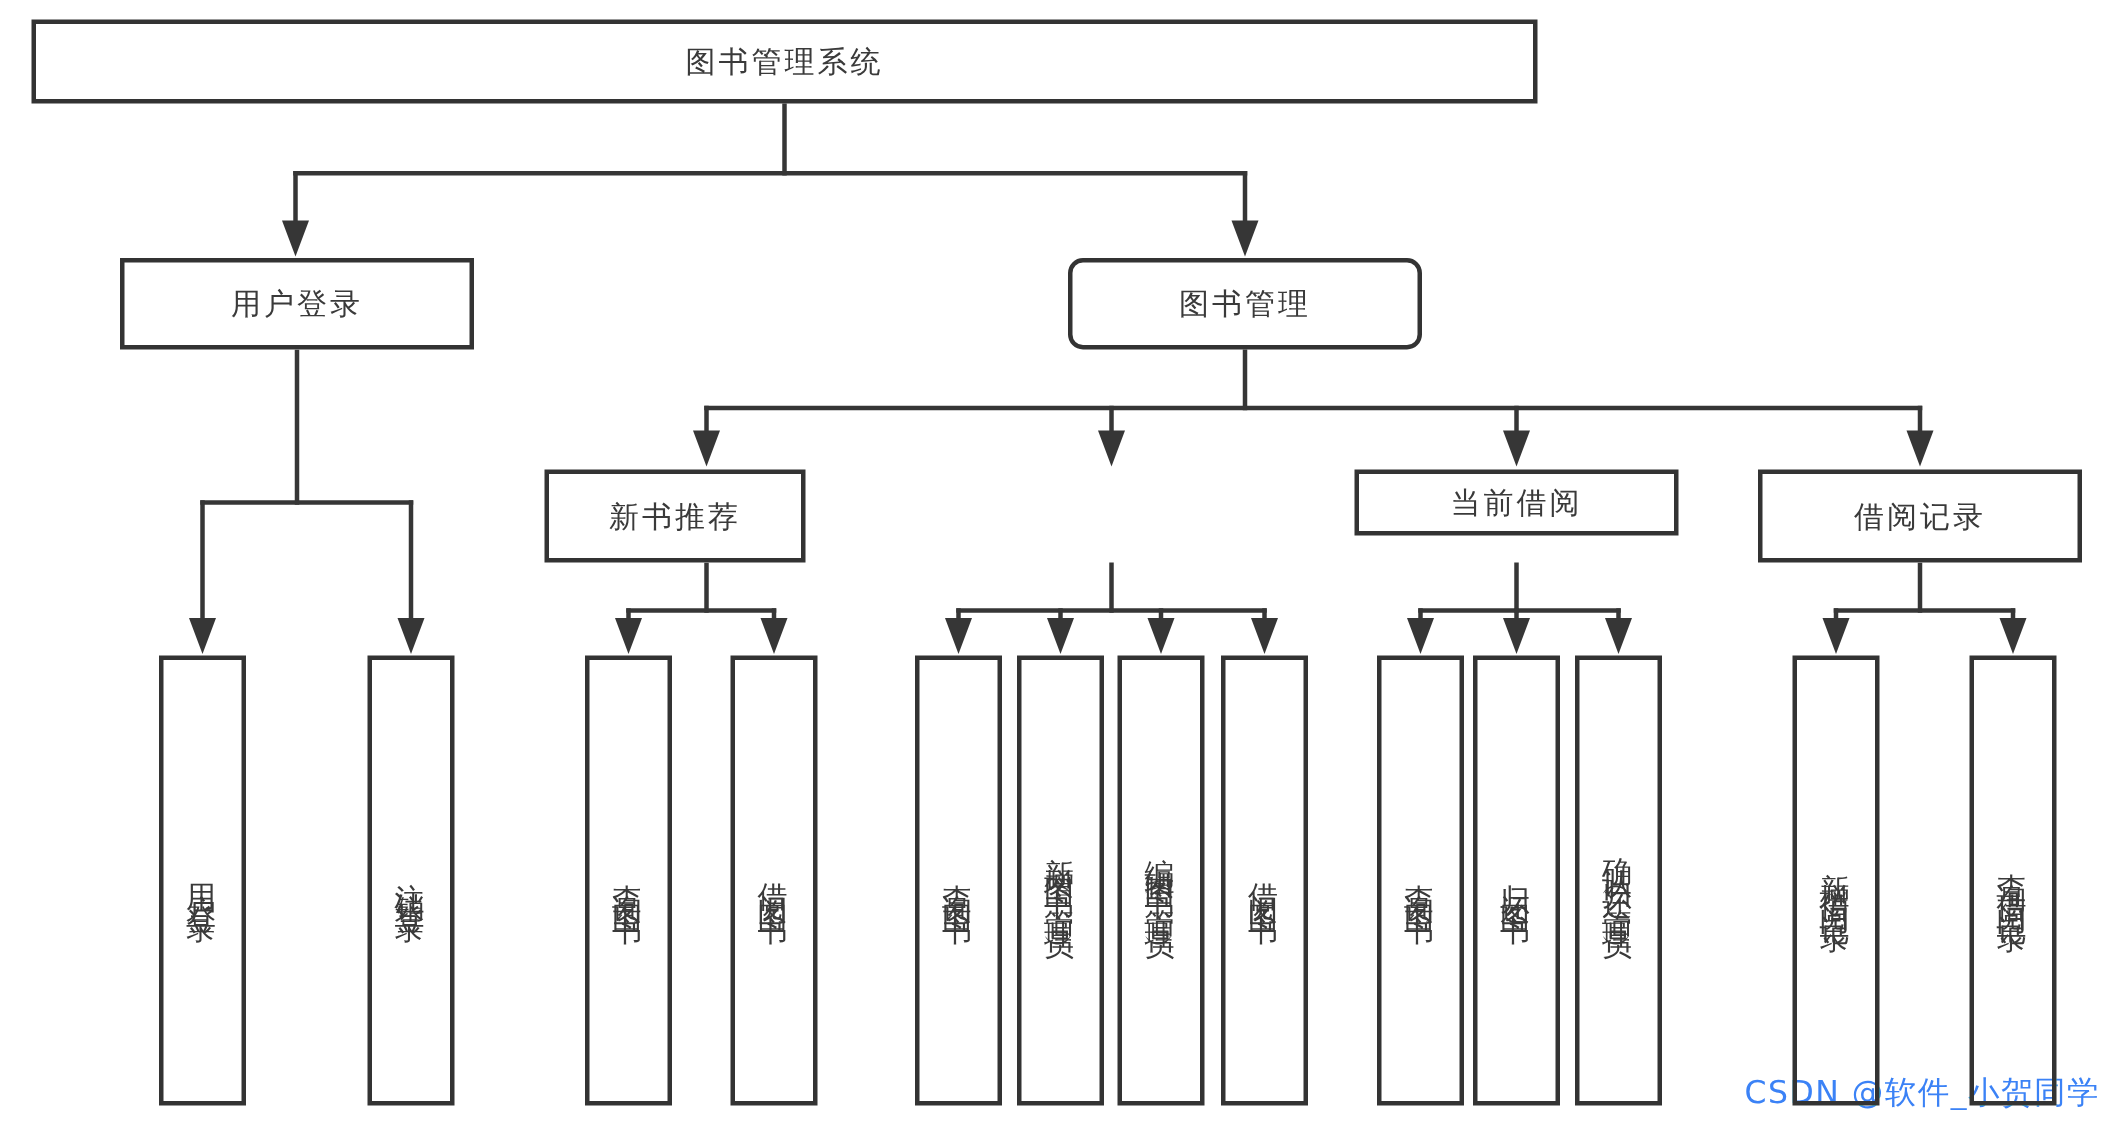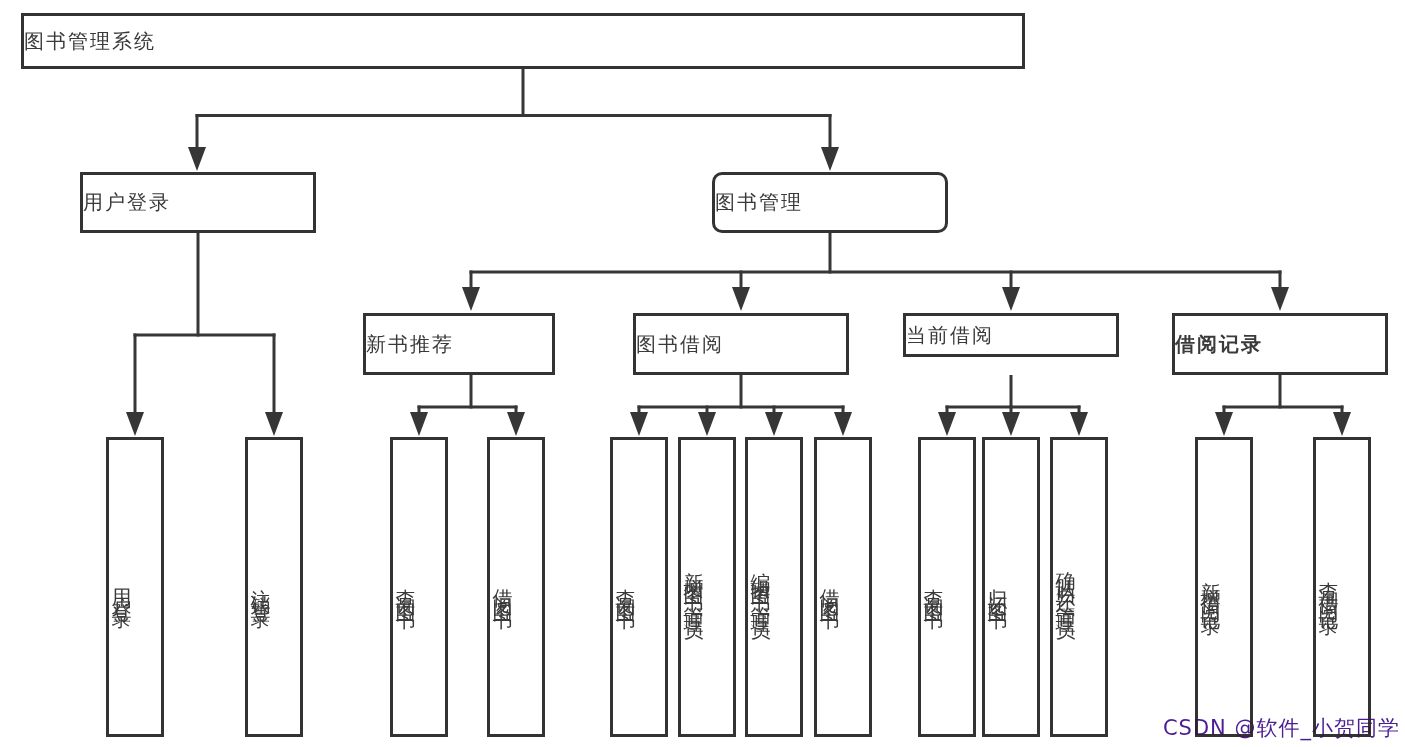--- a/index.html
+++ b/index.html
@@ -16,43 +16,44 @@
   .wires line { stroke: #363636; stroke-width: 3; }
   .wires polygon { fill: #363636; stroke: none; }
 
   .box {
     position: absolute;
     box-sizing: border-box;
     border: 3px solid #333333;
     background: #ffffff;
     display: flex;
     align-items: center;
+    justify-content: center;
     z-index: 2;
   }
   .box.h span {
     font-size: 20px;
     letter-spacing: 2px;
     white-space: nowrap;
   }
   .box.v span {
     writing-mode: vertical-rl;
     text-orientation: mixed;
     font-size: 20px;
     letter-spacing: 7px;
     white-space: nowrap;
   }
 
   
   .pos-root     { left: 21px;   top: 13px;  width: 1004px; height: 56px; }
   .pos-login    { left: 80px;   top: 172px; width: 236px;  height: 61px; }
   .pos-mgmt     { left: 712px;  top: 172px; width: 236px;  height: 61px; border-radius: 10px; }
-  .pos-newbook  { left: 363px;  top: 313px; width: 192px;  height: 62px; }
+  .pos-newbook  { left: 363px;  top: 313px; width: 174px;  height: 62px; }
   .pos-borrow   { left: 633px;  top: 313px; width: 216px;  height: 62px; }
   .pos-current  { left: 903px;  top: 313px; width: 216px;  height: 44px; }
-  .pos-record   { left: 1172px; top: 313px; width: 216px;  height: 62px; font-weight: bold; }
+  .pos-record   { left: 1172px; top: 313px; width: 216px;  height: 62px; }
 
   
   .leaf { top: 437px; width: 58px; height: 300px; }
   .pos-v0  { left: 106px;  }
   .pos-v1  { left: 245px;  }
   .pos-v2  { left: 390px;  }
   .pos-v3  { left: 487px;  }
   .pos-v4  { left: 610px;  }
   .pos-v5  { left: 678px;  }
   .pos-v6  { left: 745px;  }
@@ -63,21 +64,21 @@
   .pos-v11 { left: 1195px; }
   .pos-v12 { left: 1313px; }
 
   .watermark {
     position: absolute;
     right: 5px;
     top: 714px;
     z-index: 5;
     font-size: 21px;
     letter-spacing: 1px;
-    color: #4c1d95;
+    color: #3b82f6;
     mix-blend-mode: darken;
     white-space: nowrap;
     text-align: right;
   }
 </style>
 </head>
 <body>
 
 <div class="stage">
 
@@ -164,23 +165,20 @@
   <div class="box h pos-login">
     <span>用户登录</span>
   </div>
   <div class="box h pos-mgmt">
     <span>图书管理</span>
   </div>
 
   <div class="box h pos-newbook">
     <span>新书推荐</span>
   </div>
-  <div class="box h pos-borrow">
-    <span>图书借阅</span>
-  </div>
   <div class="box h pos-current">
     <span>当前借阅</span>
   </div>
   <div class="box h pos-record">
     <span>借阅记录</span>
   </div>
 
   <div class="box v leaf pos-v0">
     <span>用户登录</span>
   </div>

